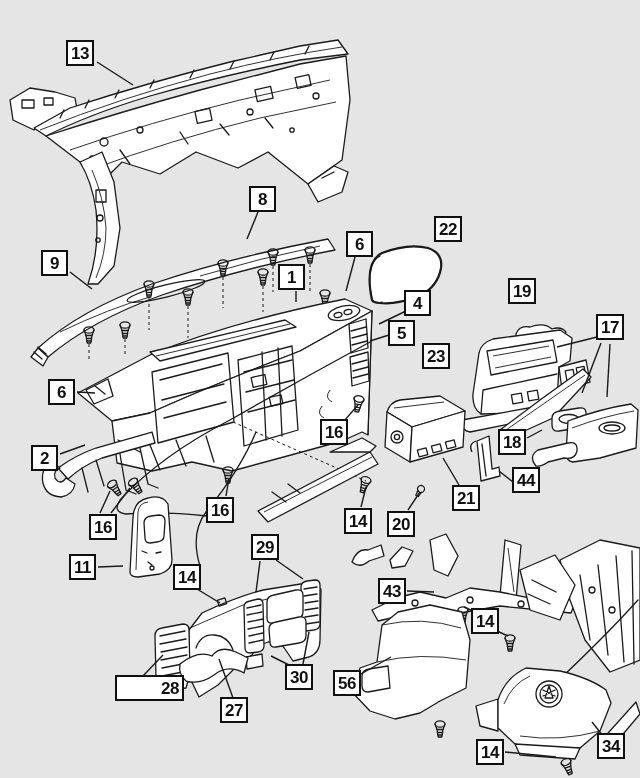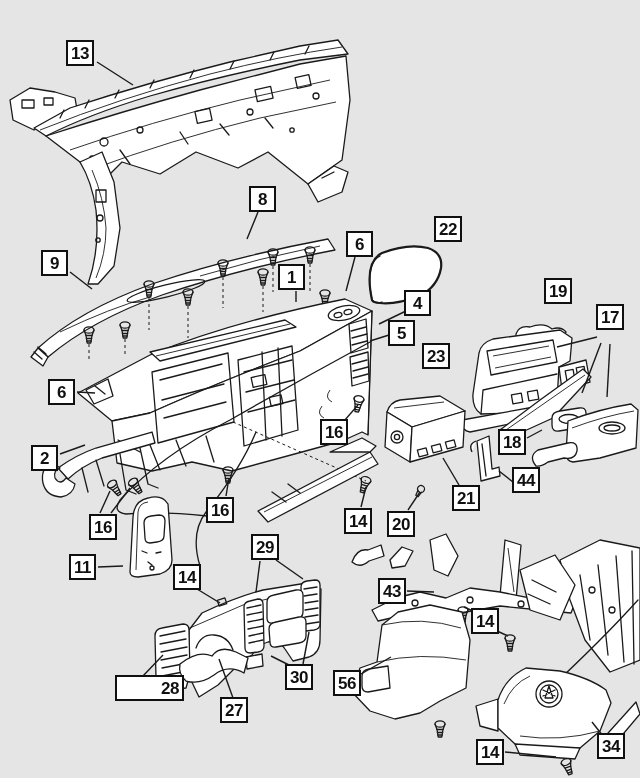--- a/index.html
+++ b/index.html
@@ -323,22 +323,22 @@
 </svg>
 <div class="callout" style="left: 66px; top: 40px;">13</div>
     <div class="callout" style="left: 249px; top: 186px;">8</div>
     <div class="callout" style="left: 41px; top: 250px;">9</div>
     <div class="callout" style="left: 278px; top: 264px;">1</div>
     <div class="callout" style="left: 434px; top: 216px;">22</div>
     <div class="callout" style="left: 346px; top: 231px;">6</div>
     <div class="callout" style="left: 404px; top: 290px;">4</div>
     <div class="callout" style="left: 388px; top: 320px;">5</div>
     <div class="callout" style="left: 422px; top: 343px;">23</div>
-    <div class="callout" style="left: 544px; top: 278px;">19</div>
-    <div class="callout" style="left: 596px; top: 304px;">17</div>
+    <div class="callout" style="left: 508px; top: 278px;">19</div>
+    <div class="callout" style="left: 596px; top: 314px;">17</div>
     <div class="callout" style="left: 48px; top: 379px;">6</div>
     <div class="callout" style="left: 31px; top: 445px;">2</div>
     <div class="callout" style="left: 89px; top: 514px;">16</div>
     <div class="callout" style="left: 206px; top: 497px;">16</div>
     <div class="callout" style="left: 320px; top: 419px;">16</div>
     <div class="callout" style="left: 69px; top: 554px;">11</div>
     <div class="callout" style="left: 173px; top: 564px;">14</div>
     <div class="callout" style="left: 251px; top: 534px;">29</div>
     <div class="callout" style="left: 498px; top: 429px;">18</div>
     <div class="callout" style="left: 452px; top: 485px;">21</div>

